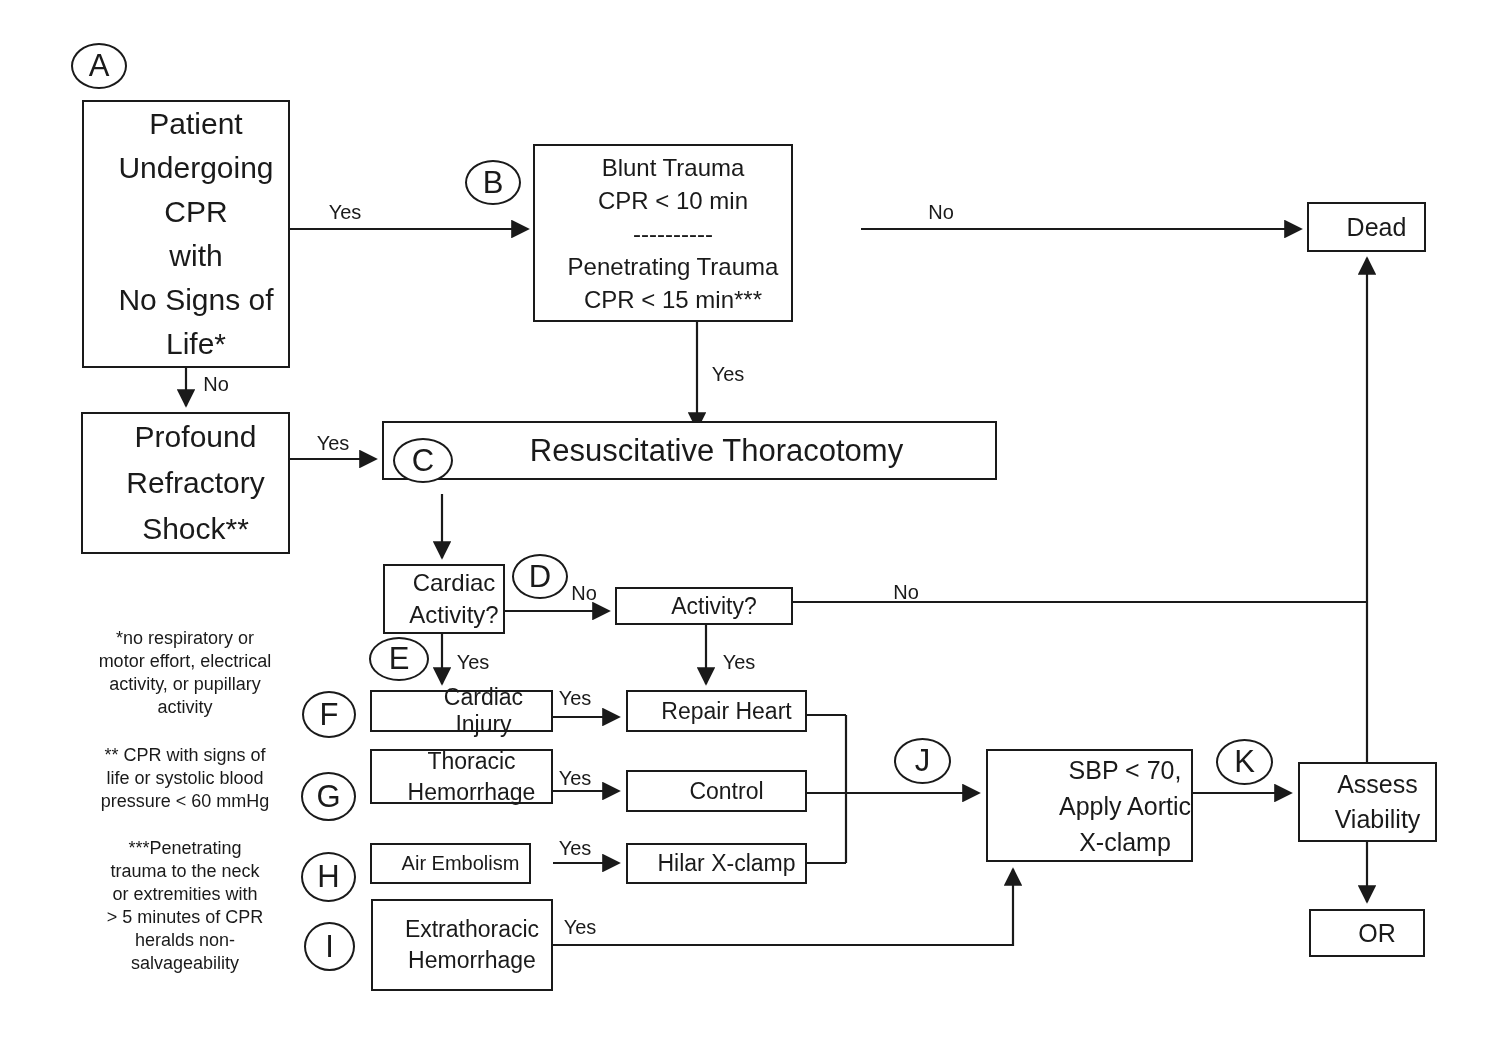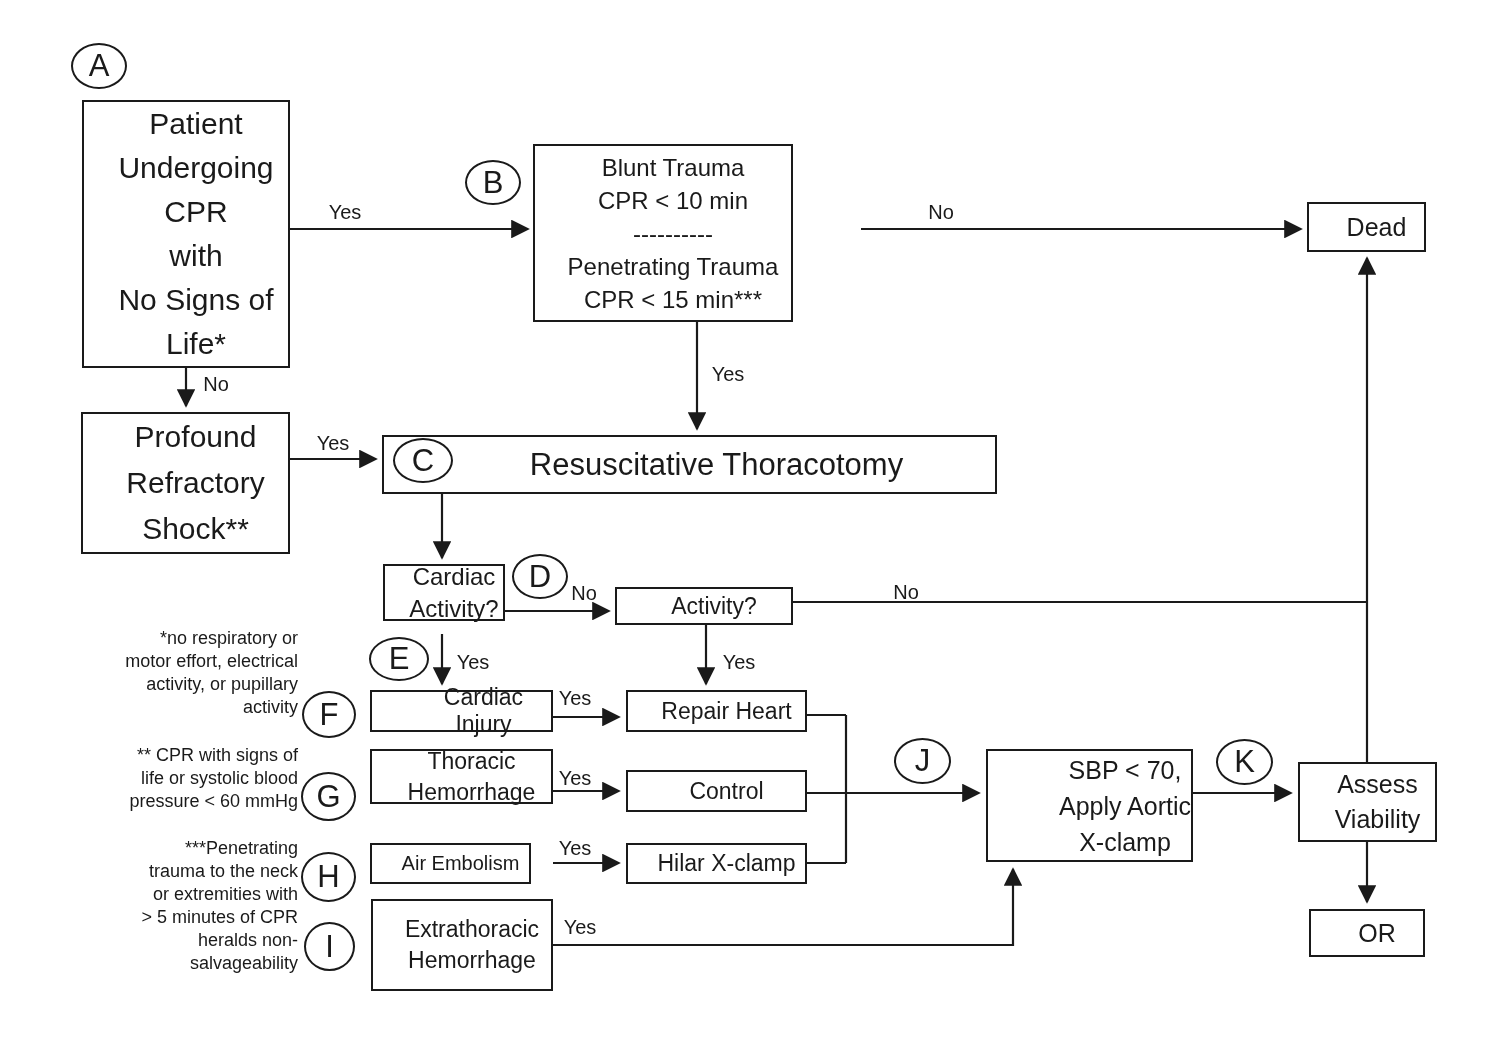--- a/index.html
+++ b/index.html
@@ -5,21 +5,21 @@
   html,body{margin:0;padding:0;background:#ffffff;}
   body{width:1500px;height:1057px;position:relative;font-family:"Liberation Sans",sans-serif;color:#1a1a1a;overflow:hidden;}
   .stage{position:absolute;inset:0;}
   svg.edges{position:absolute;left:0;top:0;width:1500px;height:1057px;}
   .node{position:absolute;border:2.5px solid #1a1a1a;background:#fff;box-sizing:border-box;
         display:flex;align-items:center;justify-content:center;text-align:center;}
   .node span{white-space:pre-line;display:block;margin-left:20px;}
   .oval{position:absolute;border:2.2px solid #1a1a1a;border-radius:50%;background:#fff;box-sizing:border-box;
         display:flex;align-items:center;justify-content:center;font-size:31px;}
   .elabel{position:absolute;transform:translate(-50%,-50%);font-size:20px;white-space:nowrap;}
-  .footnote{position:absolute;left:72px;width:226px;text-align:right;font-size:18px;line-height:23px;white-space:pre-line;}
+  .footnote{position:absolute;left:72px;width:226px;text-align:center;font-size:18px;line-height:23px;white-space:pre-line;}
 </style>
 </head>
 <body>
 
 <div class="stage">
 
   <svg class="edges" viewBox="0 0 1500 1057">
     <defs>
       <marker id="arw" viewBox="0 0 10 10" refX="9" refY="5" markerWidth="8.5" markerHeight="8.5" orient="auto-start-reverse">
         <path d="M0,0 L10,5 L0,10 z" fill="#1a1a1a"></path>
@@ -66,24 +66,24 @@
 CPR &lt; 15 min***</span>
   </div>
   <div class="node" style="left:1307px;top:202px;width:119px;height:50px;font-size:25px;">
     <span>Dead</span>
   </div>
   <div class="node" style="left:81px;top:412px;width:209px;height:142px;font-size:30px;line-height:46px;">
     <span>Profound
 Refractory
 Shock**</span>
   </div>
-  <div class="node" style="left:382px;top:435px;width:615px;height:59px;font-size:31px;padding-left:34px;">
+  <div class="node" style="left:382px;top:421px;width:615px;height:59px;font-size:31px;padding-left:34px;">
     <span>Resuscitative Thoracotomy</span>
   </div>
-  <div class="node" style="left:383px;top:564px;width:122px;height:57px;font-size:24px;line-height:32px;border-width:2px;align-items:center;">
+  <div class="node" style="left:383px;top:564px;width:122px;height:70px;font-size:24px;line-height:32px;border-width:2px;align-items:center;">
     <span>Cardiac
 Activity?</span>
   </div>
   <div class="node" style="left:615px;top:587px;width:178px;height:38px;font-size:23px;border-width:2px;">
     <span>Activity?</span>
   </div>
   <div class="node" style="left:370px;top:690px;width:183px;height:42px;font-size:23px;padding-left:24px;">
     <span>Cardiac Injury</span>
   </div>
   <div class="node" style="left:626px;top:690px;width:181px;height:42px;font-size:23px;">

